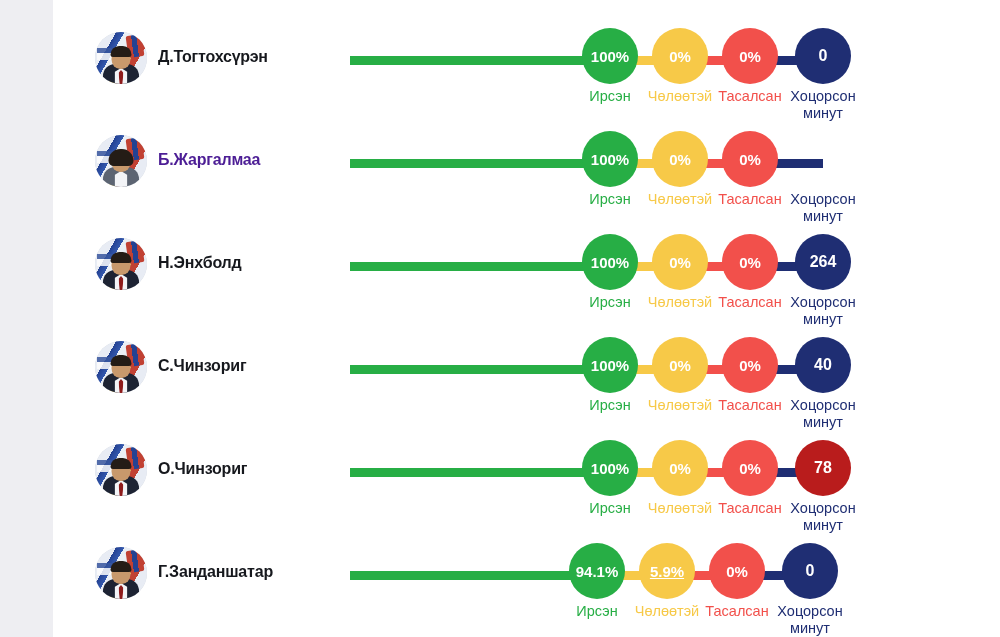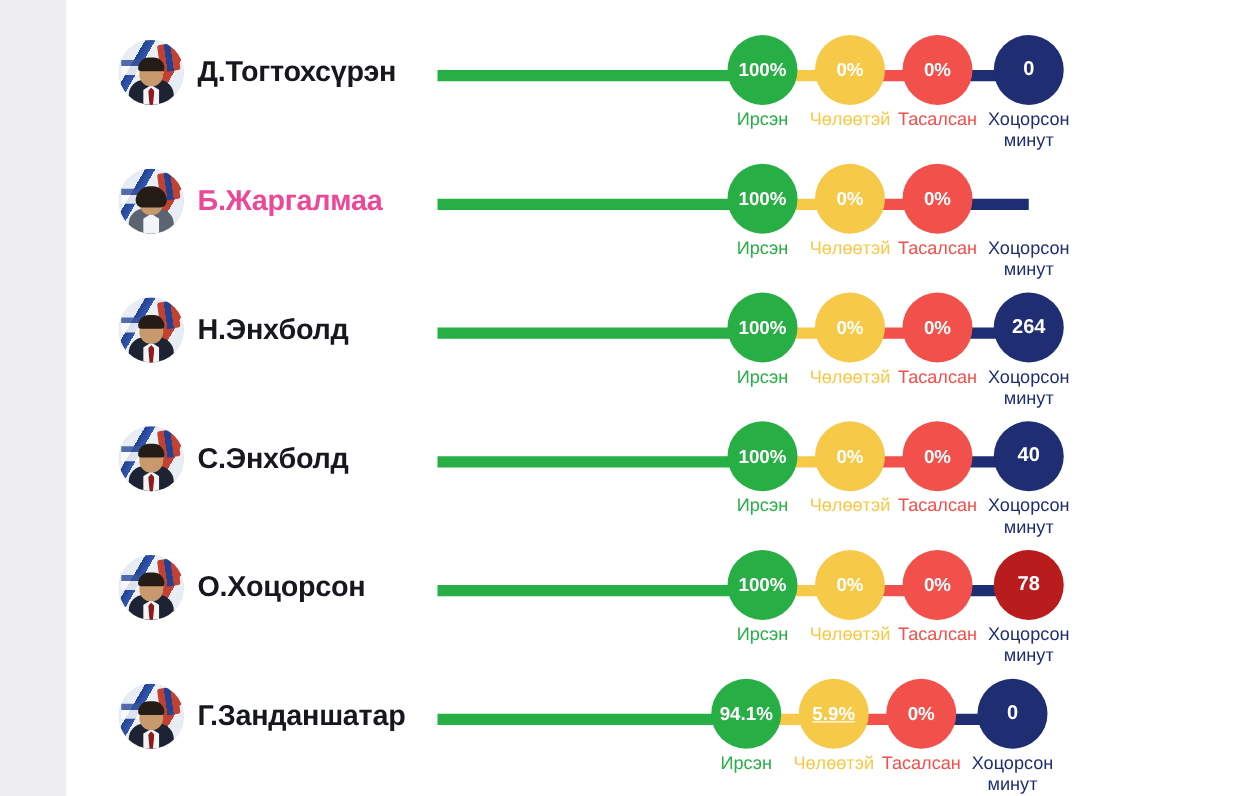--- a/index.html
+++ b/index.html
@@ -152,21 +152,21 @@
   }
   .avatar.female .body { background: #5c6472; }
 
   
   .member-name {
     position: absolute;
     left: 105px;
     top: 38px;
     height: 30px;
     line-height: 30px;
-    font-size: 23px;
+    font-size: 16px;
     font-weight: bold;
     color: #16181d;
     letter-spacing: -0.2px;
     white-space: nowrap;
   }
 
   
   .track {
     position: absolute;
     top: 52px;
@@ -241,21 +241,21 @@
     <div class="member-row" style="top: 107px;">
       <div class="avatar female">
         <div class="flag-bg"></div>
         <div class="person">
           <div class="body"></div>
           <div class="shirt"></div>
           <div class="head"></div>
           <div class="hair"></div>
         </div>
       </div>
-      <div class="member-name" style="color: #ec4899; text-align: center;">Б.Жаргалмаа</div>
+      <div class="member-name" style="color: #4c1d95; text-align: center;">Б.Жаргалмаа</div>
       <div class="track">
         <div class="seg" style="left: 297px; width: 260px; background: rgb(39, 174, 69);"></div>
         <div class="seg" style="left: 557px; width: 70px; background: rgb(247, 201, 72);"></div>
         <div class="seg" style="left: 627px; width: 70px; background: rgb(242, 80, 75);"></div>
         <div class="seg" style="left: 697px; width: 73px; background: rgb(31, 46, 115);"></div>
       </div>
       <div class="node" style="left: 529px; top: 24px; background: rgb(39, 174, 69);">100%</div>
       <div class="node-label" style="color: rgb(39, 174, 69); top: 84px; left: 507px; width: 100px;">Ирсэн</div>
       <div class="node" style="left: 599px; top: 24px; background: rgb(247, 201, 72);">0%</div>
       <div class="node-label" style="color: rgb(247, 201, 72); top: 84px; left: 577px; width: 100px;">Чөлөөтэй</div>
@@ -294,21 +294,21 @@
       <div class="avatar">
         <div class="flag-bg"></div>
         <div class="person">
           <div class="body"></div>
           <div class="shirt"></div>
           <div class="tie"></div>
           <div class="head"></div>
           <div class="hair"></div>
         </div>
       </div>
-      <div class="member-name" style="color: rgb(22, 24, 29);">С.Энхболд</div>
+      <div class="member-name" style="color: rgb(22, 24, 29);">С.Чинзориг</div>
       <div class="track">
         <div class="seg" style="left: 297px; width: 260px; background: rgb(39, 174, 69);"></div>
         <div class="seg" style="left: 557px; width: 70px; background: rgb(247, 201, 72);"></div>
         <div class="seg" style="left: 627px; width: 70px; background: rgb(242, 80, 75);"></div>
         <div class="seg" style="left: 697px; width: 73px; background: rgb(31, 46, 115);"></div>
       </div>
       <div class="node" style="left: 529px; top: 24px; background: rgb(39, 174, 69);">100%</div>
       <div class="node-label" style="color: rgb(39, 174, 69); top: 84px; left: 507px; width: 100px;">Ирсэн</div>
       <div class="node" style="left: 599px; top: 24px; background: rgb(247, 201, 72);">0%</div>
       <div class="node-label" style="color: rgb(247, 201, 72); top: 84px; left: 577px; width: 100px;">Чөлөөтэй</div>
@@ -321,21 +321,21 @@
       <div class="avatar">
         <div class="flag-bg"></div>
         <div class="person">
           <div class="body"></div>
           <div class="shirt"></div>
           <div class="tie"></div>
           <div class="head"></div>
           <div class="hair"></div>
         </div>
       </div>
-      <div class="member-name" style="color: rgb(22, 24, 29);">О.Хоцорсон</div>
+      <div class="member-name" style="color: rgb(22, 24, 29);">О.Чинзориг</div>
       <div class="track">
         <div class="seg" style="left: 297px; width: 260px; background: rgb(39, 174, 69);"></div>
         <div class="seg" style="left: 557px; width: 70px; background: rgb(247, 201, 72);"></div>
         <div class="seg" style="left: 627px; width: 70px; background: rgb(242, 80, 75);"></div>
         <div class="seg" style="left: 697px; width: 73px; background: rgb(31, 46, 115);"></div>
       </div>
       <div class="node" style="left: 529px; top: 24px; background: rgb(39, 174, 69);">100%</div>
       <div class="node-label" style="color: rgb(39, 174, 69); top: 84px; left: 507px; width: 100px;">Ирсэн</div>
       <div class="node" style="left: 599px; top: 24px; background: rgb(247, 201, 72);">0%</div>
       <div class="node-label" style="color: rgb(247, 201, 72); top: 84px; left: 577px; width: 100px;">Чөлөөтэй</div>

